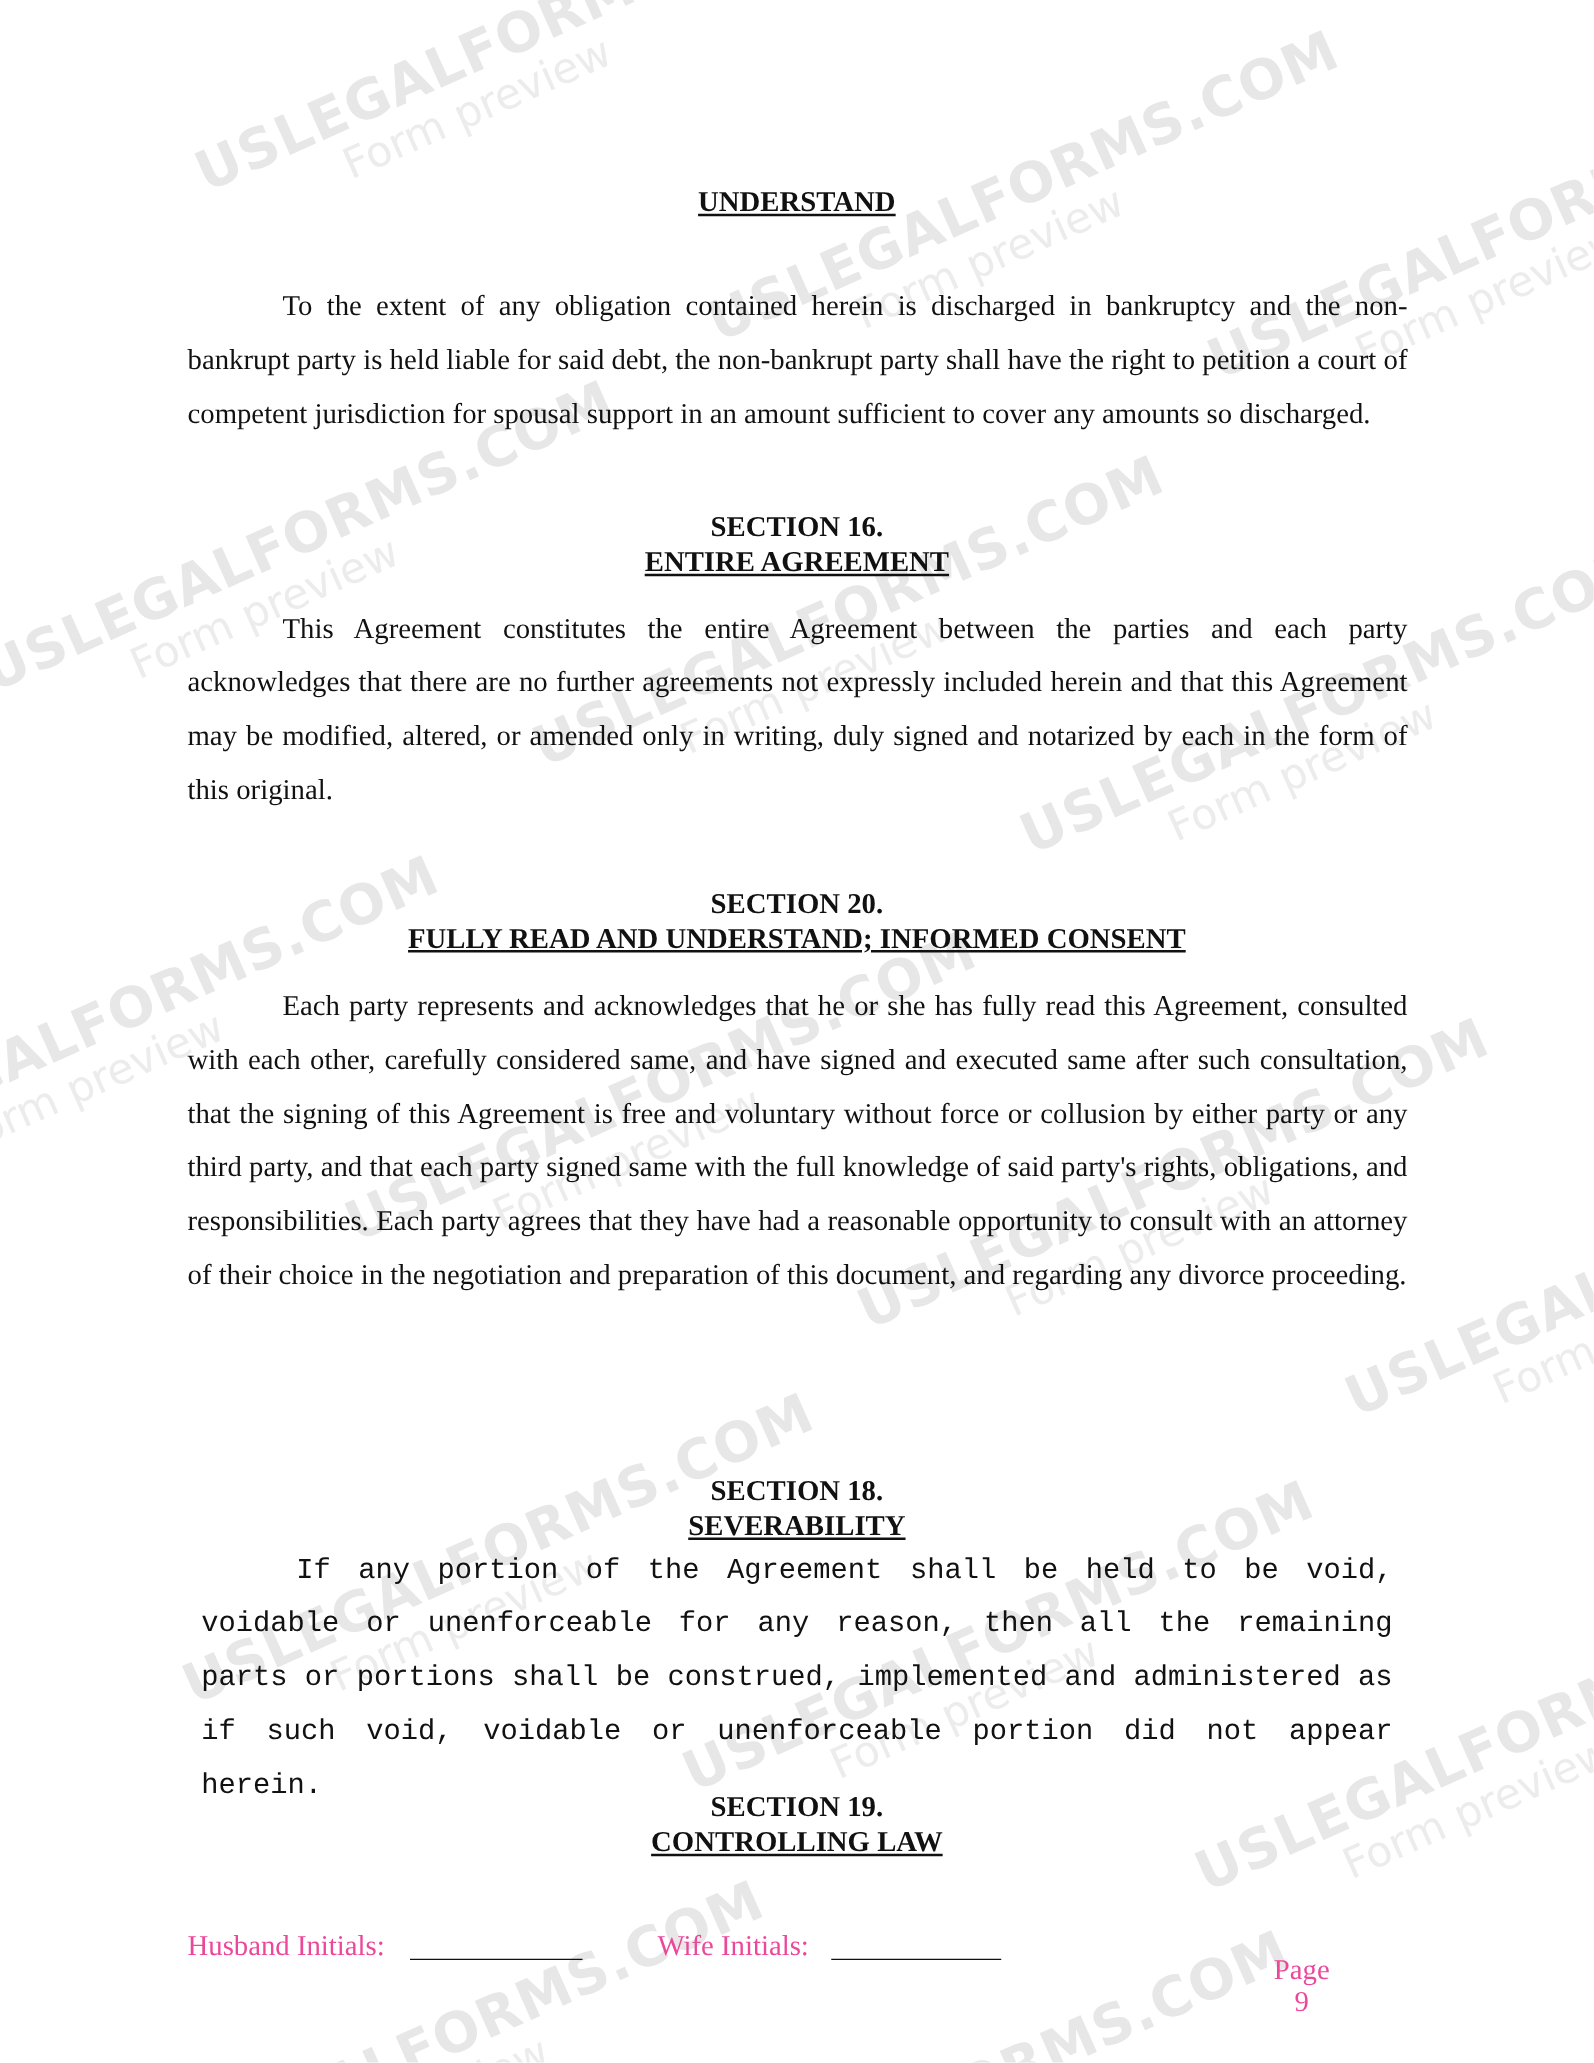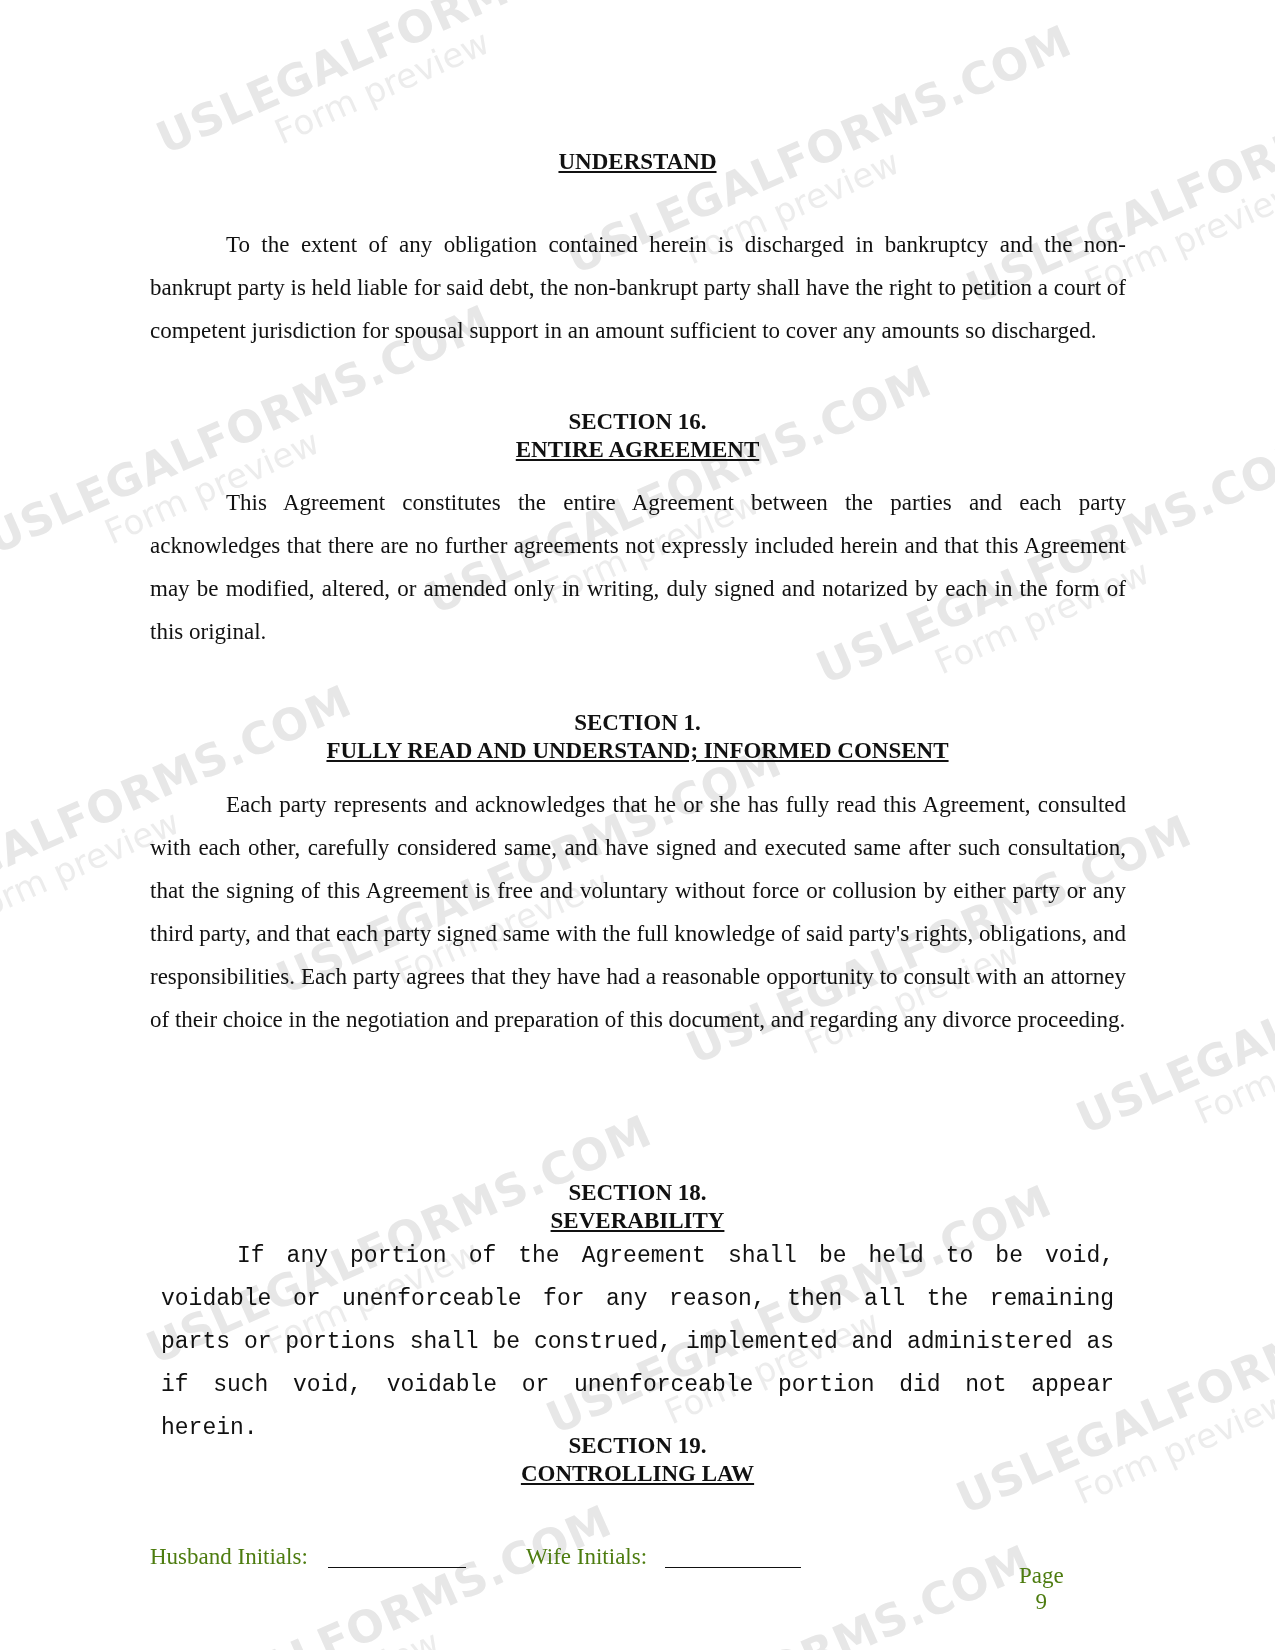--- a/index.html
+++ b/index.html
@@ -31,21 +31,21 @@
       position: absolute;
       font-size: 23px;
       line-height: 43px;
       text-align: justify;
       text-align-last: left;
       margin: 0;
     }
 
     .footer {
       position: absolute; top: 1544px; left: 150px; width: 900px; height: 32px;
-      font-family: "Liberation Serif", serif; font-size: 23px; color: #4d7c0f; text-align: center;
+      font-family: "Liberation Serif", serif; font-size: 23px; color: #ec4899; text-align: center;
     }
     .footer .lbl { position: absolute; top: 0; }
     .footer .blank { position: absolute; top: 23px; height: 0; border-bottom: 1.5px solid #111; }
   </style>
 </head>
 <body>
 
 <div class="page">
 
   <div class="wm-layer">
@@ -118,21 +118,21 @@
     </div>
     <p class="para" style="left:150px; width:976px; top:223px; text-indent:76px;">To the extent of any obligation contained herein is discharged in bankruptcy and the non-bankrupt party is held liable for said debt, the non-bankrupt party shall have the right to petition a court of competent jurisdiction for spousal support in an amount sufficient to cover any amounts so discharged.</p>
 
     <div class="heading" style="top:408px;">
       <span class="num">SECTION 16.</span>
       <span class="title">ENTIRE AGREEMENT</span>
     </div>
     <p class="para" style="left:150px; width:976px; top:481px; text-indent:76px;">This Agreement constitutes the entire Agreement between the parties and each party acknowledges that there are no further agreements not expressly included herein and that this Agreement may be modified, altered, or amended only in writing, duly signed and notarized by each in the form of this original.</p>
 
     <div class="heading" style="top:709px;">
-      <span class="num">SECTION 1.</span>
+      <span class="num">SECTION 20.</span>
       <span class="title">FULLY READ AND UNDERSTAND; INFORMED CONSENT</span>
     </div>
     <p class="para" style="left:150px; width:976px; top:783px; text-indent:76px;">Each party represents and acknowledges that he or she has fully read this Agreement, consulted with each other, carefully considered same, and have signed and executed same after such consultation, that the signing of this Agreement is free and voluntary without force or collusion by either party or any third party, and that each party signed same with the full knowledge of said party's rights, obligations, and responsibilities. Each party agrees that they have had a reasonable opportunity to consult with an attorney of their choice in the negotiation and preparation of this document, and regarding any divorce proceeding.</p>
 
     <div class="heading" style="top:1179px;">
       <span class="num">SECTION 18.</span>
       <span class="title">SEVERABILITY</span>
     </div>
     <p class="para" style="left:161px; width:953px; top:1235px; text-indent:76px;font-family:Liberation Mono, monospace;">If any portion of the Agreement shall be held to be void, voidable or unenforceable for any reason, then all the remaining parts or portions shall be construed, implemented and administered as if such void, voidable or unenforceable portion did not appear herein.</p>
 

